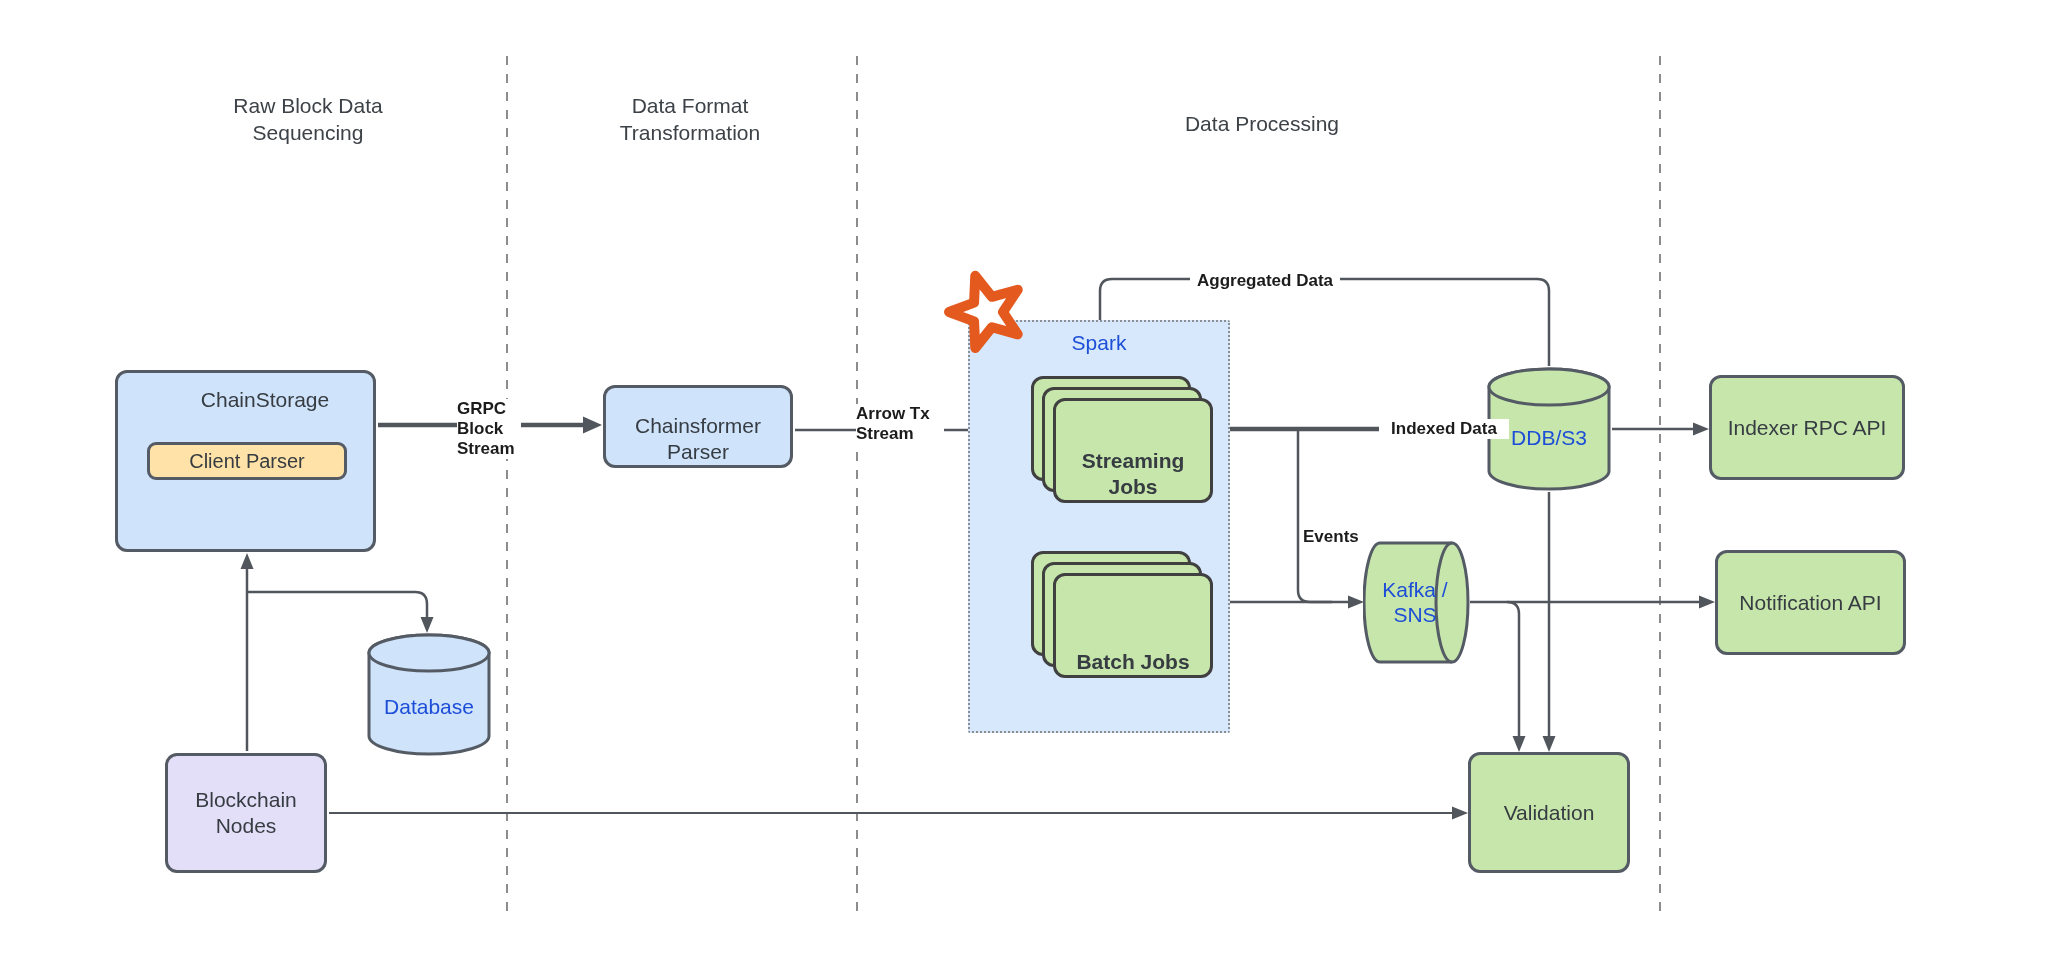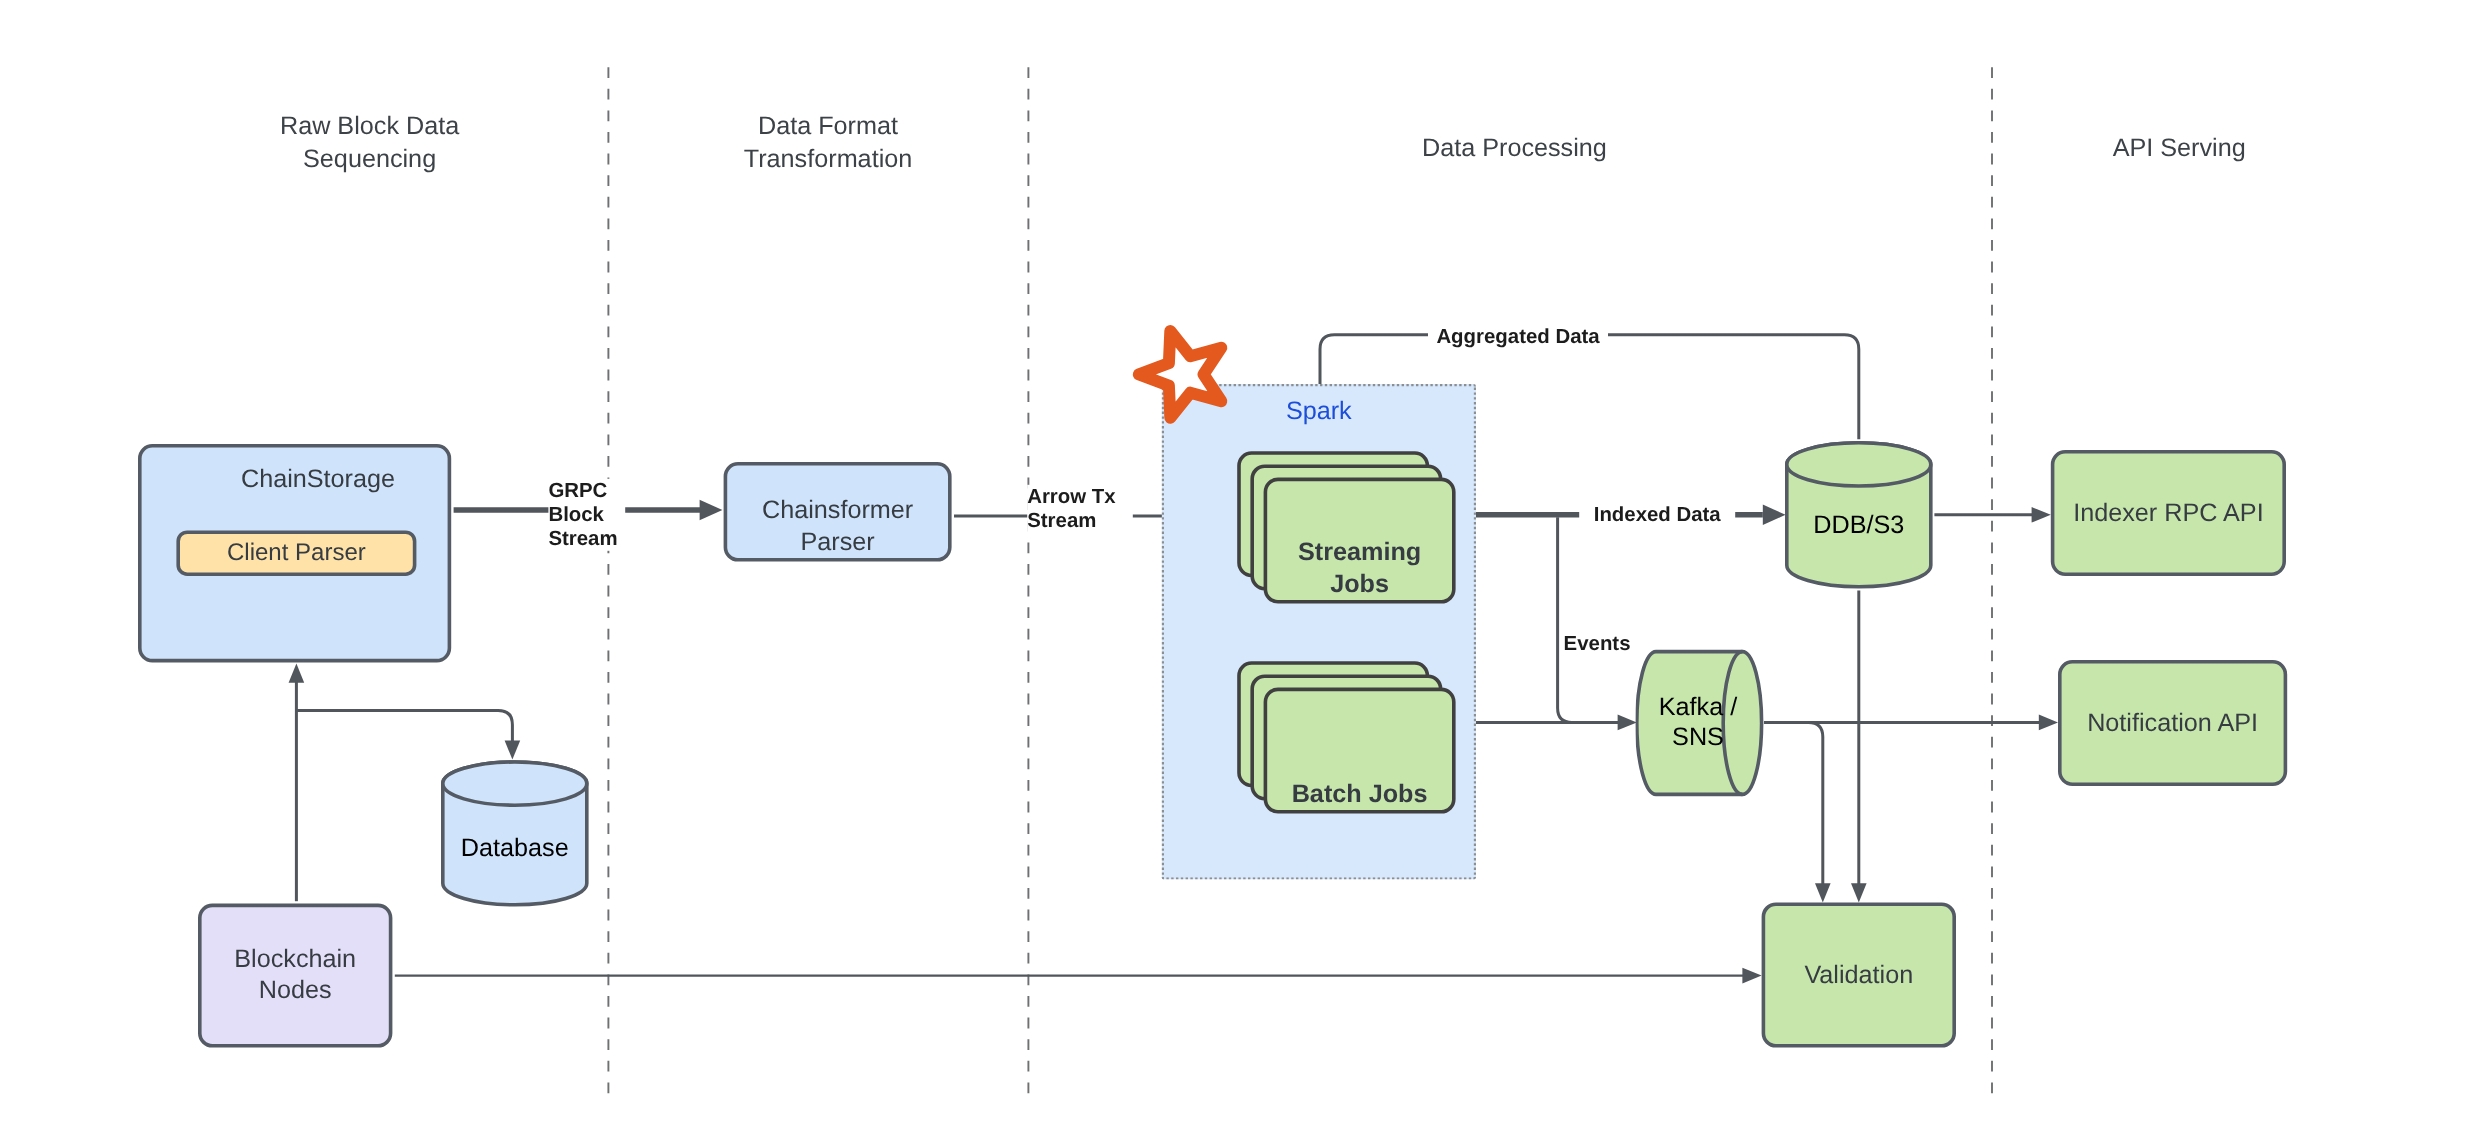--- a/index.html
+++ b/index.html
@@ -43,33 +43,33 @@
   #streaming-front{left:1053px;top:398px;}
   #batch-b1{left:1031px;top:551px;}
   #batch-b2{left:1042px;top:562px;}
   #batch-front{left:1053px;top:573px;}
   #indexer-api{left:1709px;top:375px;width:196px;height:105px;}
   #notification-api{left:1715px;top:550px;width:191px;height:105px;}
   #validation{left:1468px;top:752px;width:162px;height:121px;}
   #blockchain-nodes{left:165px;top:753px;width:162px;height:120px;}
   .cyl{position:absolute;z-index:3;}
   .cyl-label{
-    position:absolute;z-index:4;color:#000000;font-size:21px;line-height:25px;
+    position:absolute;z-index:4;color:#1d4ed8;font-size:21px;line-height:25px;
     text-align:center;
   }
   #ddb-label{left:1486px;top:425px;width:126px;}
   #database-label{left:366px;top:694px;width:126px;}
   #kafka-label{left:1367px;top:577px;width:96px;}
   .edge-label{
     position:absolute;z-index:5;font-size:17px;font-weight:bold;line-height:20px;
     color:#1c1c1c;background:#ffffff;
   }
   #grpc-label{left:457px;top:399px;width:64px;}
   #arrowtx-label{left:856px;top:404px;width:88px;}
-  #indexed-label{left:1316px;top:419px;width:130px;text-align:center;}
+  #indexed-label{left:1379px;top:419px;width:130px;text-align:center;}
   #events-label{left:1300px;top:527px;padding:0 3px;}
   #aggregated-label{left:1190px;top:271px;width:150px;text-align:center;}
   #star{position:absolute;left:935px;top:258px;z-index:5;}
   #hdr-raw{left:208px;top:92px;width:200px;}
   #hdr-format{left:590px;top:92px;width:200px;}
   #hdr-processing{left:1112px;top:110px;width:300px;}
   #hdr-api{left:1666px;top:110px;width:300px;}
 </style>
 </head>
 <body>
@@ -148,21 +148,20 @@
       <g>
         <path d="M247,592 L415,592 Q427,592 427,604 L427,618" stroke-width="2.5"></path>
         <polygon points="427,633 420.5,617 433.5,617" fill="#50565c" stroke="none"></polygon>
       </g>
     </g>
   </svg>
 
   <div class="section-header" id="hdr-raw">Raw Block Data Sequencing</div>
   <div class="section-header" id="hdr-processing">Data Processing</div>
   <div class="section-header" id="hdr-format">Data Format Transformation</div>
-  <div class="section-header" id="hdr-api">API Serving</div>
 
   <div class="shape node blue" id="chainstorage">
     <div class="node-title">ChainStorage</div>
   </div>
   <div class="shape node orange" id="client-parser">
     <span>Client Parser</span>
   </div>
   <div class="shape node blue" id="chainsformer">
     <span>Chainsformer Parser</span>
   </div>

